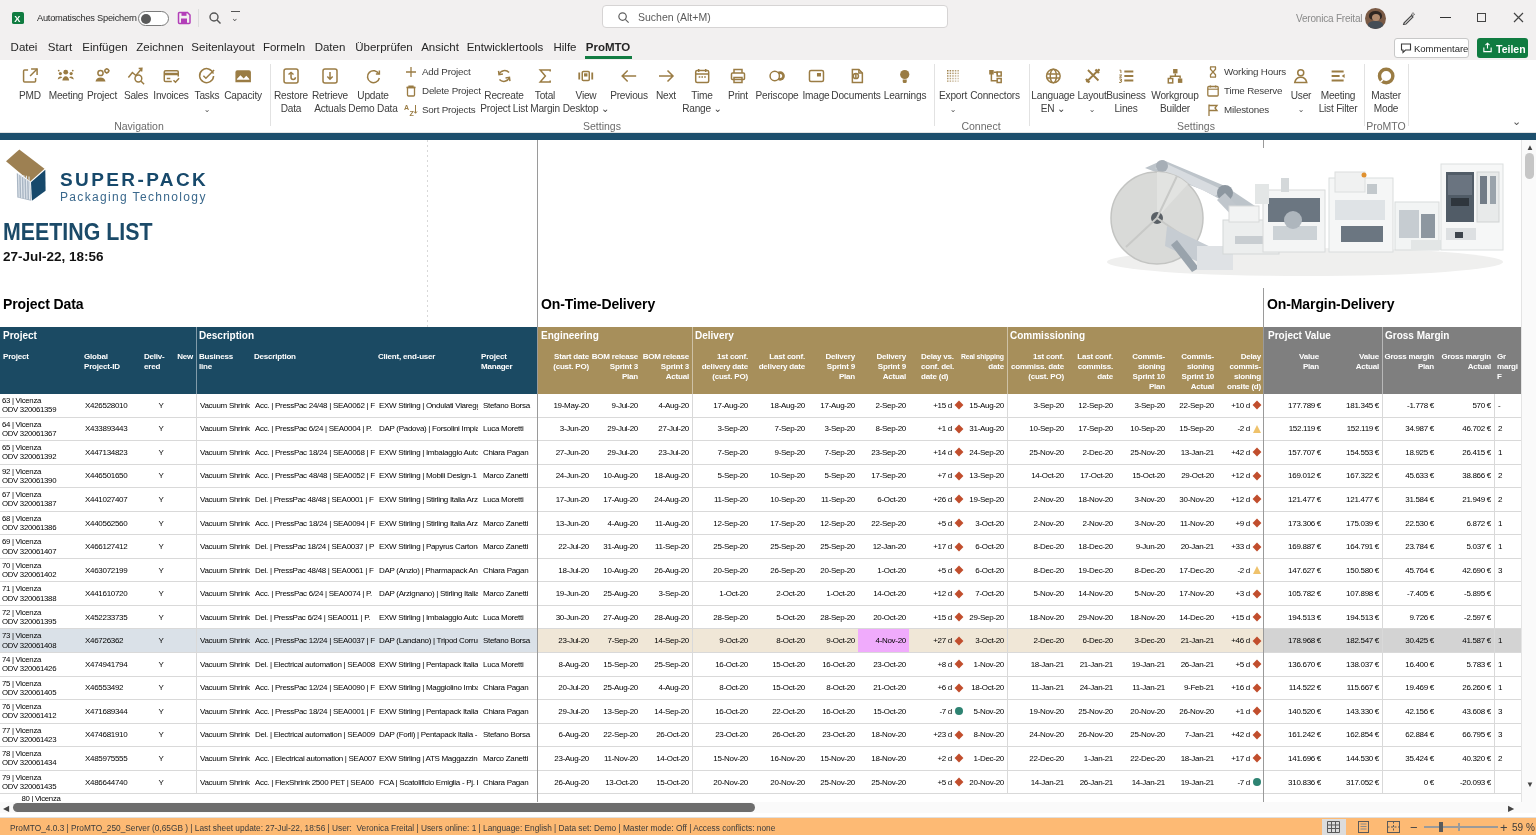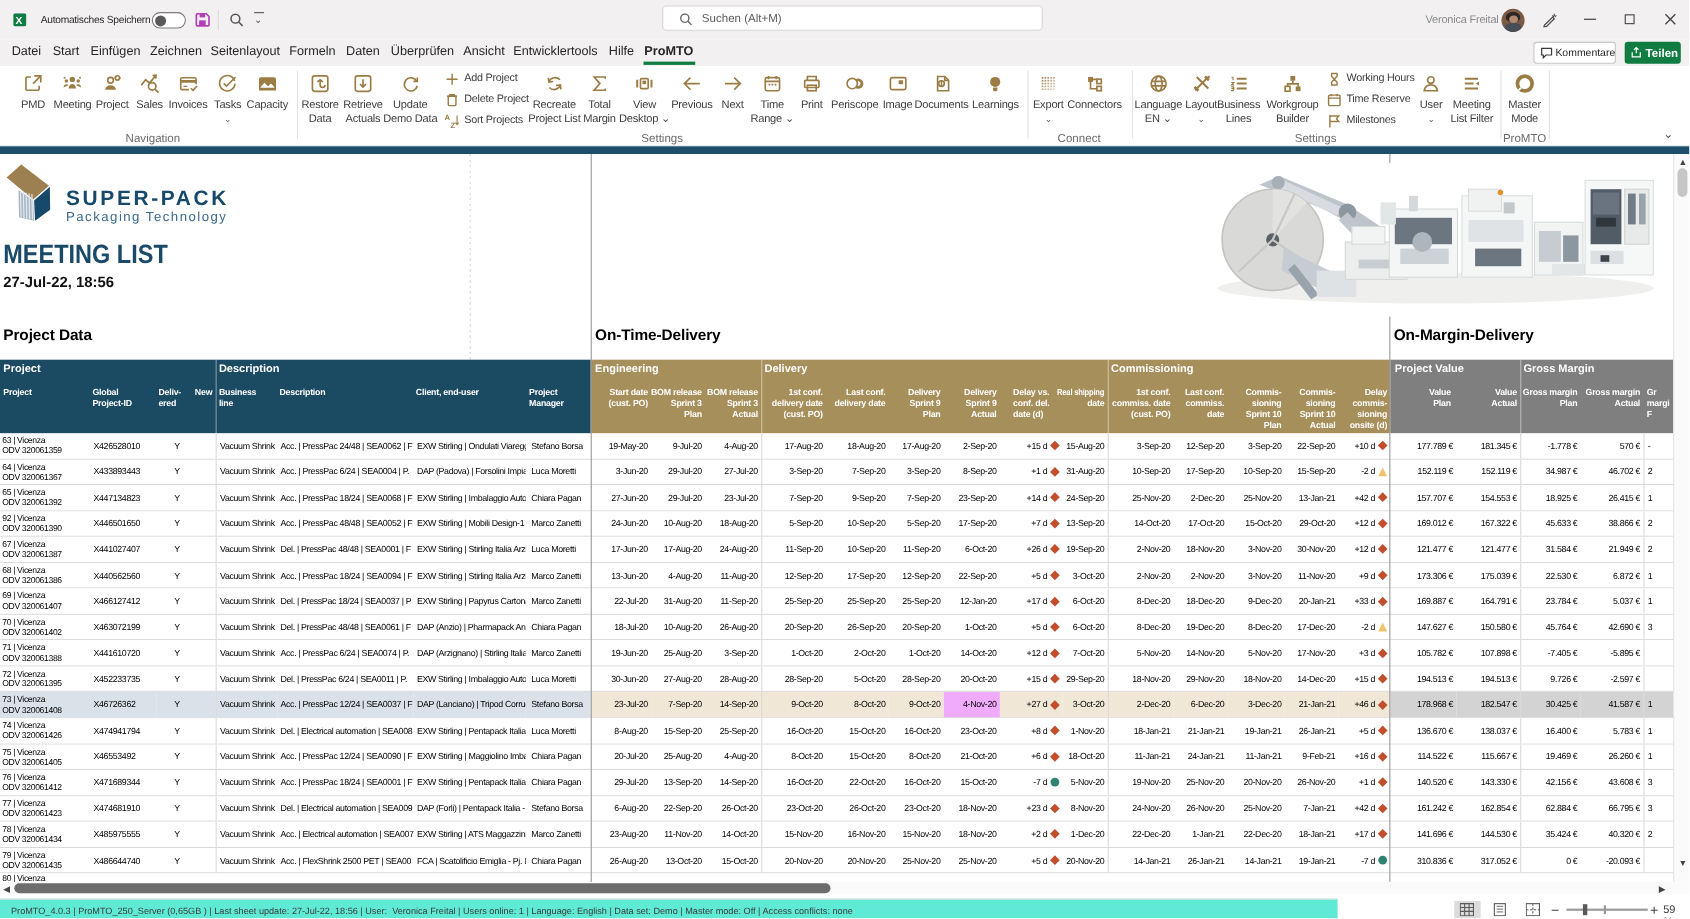--- a/index.html
+++ b/index.html
@@ -33,21 +33,21 @@
 .hsub{position:absolute;top:25px;color:#fff;font-weight:bold;font-size:8px;letter-spacing:-0.2px;line-height:10px;white-space:pre}
 .hw{position:absolute;top:0;width:1px;height:67px;background:rgba(255,255,255,.45)}
 .vsep{border-left:1px solid #d9d9d9}
 .pj{font-size:7.8px;line-height:9.3px;padding-left:2px;display:flex;flex-direction:column;justify-content:center;align-items:flex-start}
 .dm{width:8px;height:8px;background:#c14e2d;transform:rotate(45deg) scale(.78);margin-left:3px;flex:none}
 .tr3{width:0;height:0;border-left:4.5px solid transparent;border-right:4.5px solid transparent;border-bottom:8px solid #efc26b;margin-left:3px;flex:none}
 .cc{width:8px;height:8px;border-radius:50%;background:#2e8372;margin-left:3px;flex:none}
 
 #vscroll{position:absolute;left:1521px;top:140px;width:15px;height:662px;background:#fafafa;border-left:1px solid #e4e4e4}
 #hscroll{position:absolute;left:0;top:802px;width:1536px;height:11px;background:#fafafa}
-#statusbar{position:absolute;left:0;top:817px;width:1216px;height:18px;background:#5eead4;border-top:1px solid #e0e0e0;font-size:8.3px;color:#3b3b3b}
+#statusbar{position:absolute;left:0;top:817px;width:1536px;height:18px;background:#fdba74;border-top:1px solid #e0e0e0;font-size:8.3px;color:#3b3b3b}
 #statusbar .txt{position:absolute;left:10px;top:4.5px;white-space:nowrap}
 .arr{color:#444;font-size:8px;position:absolute}
 </style></head><body>
 <div id="app">
     <div id="titlebar">
       <svg class="ab" style="left:12px;top:12px" width="12" height="12" viewBox="0 0 13 13">
         <rect width="13" height="13" rx="2" fill="#107C41"></rect>
         <text x="2.4" y="10.4" font-size="10" fill="#fff" font-weight="bold" font-family="Liberation Sans">X</text>
       </svg>
       <div class="ab" style="left:37px;top:13px;font-size:9.3px;letter-spacing:-0.25px;color:#2b2b2b">Automatisches Speichern</div>
@@ -716,21 +716,21 @@
           <div class="c rt" style="width:57px">25-Sep-20</div>
           <div class="c rt" style="width:50px">25-Sep-20</div>
           <div class="c rt" style="width:51px">12-Jan-20</div>
           <div class="c rt" style="width:57px">
             <span>+17 d</span>
             <i class="dm"></i>
           </div>
           <div class="c rt" style="width:41px">6-Oct-20</div>
           <div class="c rt vsep" style="width:60px">8-Dec-20</div>
           <div class="c rt" style="width:49px">18-Dec-20</div>
-          <div class="c rt" style="width:52px">9-Dec-20</div>
+          <div class="c rt" style="width:52px">9-Jun-20</div>
           <div class="c rt" style="width:49px">20-Jan-21</div>
           <div class="c rt" style="width:47px">
             <span>+33 d</span>
             <i class="dm"></i>
           </div>
           <div class="c rt" style="width:60px">169.887 €</div>
           <div class="c rt" style="width:58px">164.791 €</div>
           <div class="c rt vsep" style="width:55px">23.784 €</div>
           <div class="c rt" style="width:57px">5.037 €</div>
           <div class="c lt vsep" style="width:27px">1</div>
@@ -1149,21 +1149,21 @@
             <span>-7 d</span>
             <i class="cc"></i>
           </div>
           <div class="c rt" style="width:60px">310.836 €</div>
           <div class="c rt" style="width:58px">317.052 €</div>
           <div class="c rt vsep" style="width:55px">0 €</div>
           <div class="c rt" style="width:57px">-20.093 €</div>
           <div class="c lt vsep" style="width:27px"></div>
         </div>
         <div class="trow" style="height:7.5px;border-bottom:none;overflow:hidden">
-          <div class="c pj" style="width:80px;align-items:flex-start;padding-top:2px">
+          <div class="c pj" style="width:80px;align-items:center;padding-top:2px">
             <span>80 | Vicenza</span>
           </div>
         </div>
       </div>
       <div class="pane" style="left:537px"></div>
       <div class="pane" style="left:1263px"></div>
       <svg class="ab" style="left:1105px;top:8px" width="402" height="140" viewBox="0 0 402 140">
         <rect x="0" y="0" width="402" height="140" fill="#ffffff"></rect>
         <ellipse cx="200" cy="114" rx="198" ry="14" fill="#efefee"></ellipse>
         <polygon points="40,20 58,12 120,38 150,58 142,66 98,42" fill="#bdc4ca"></polygon>

